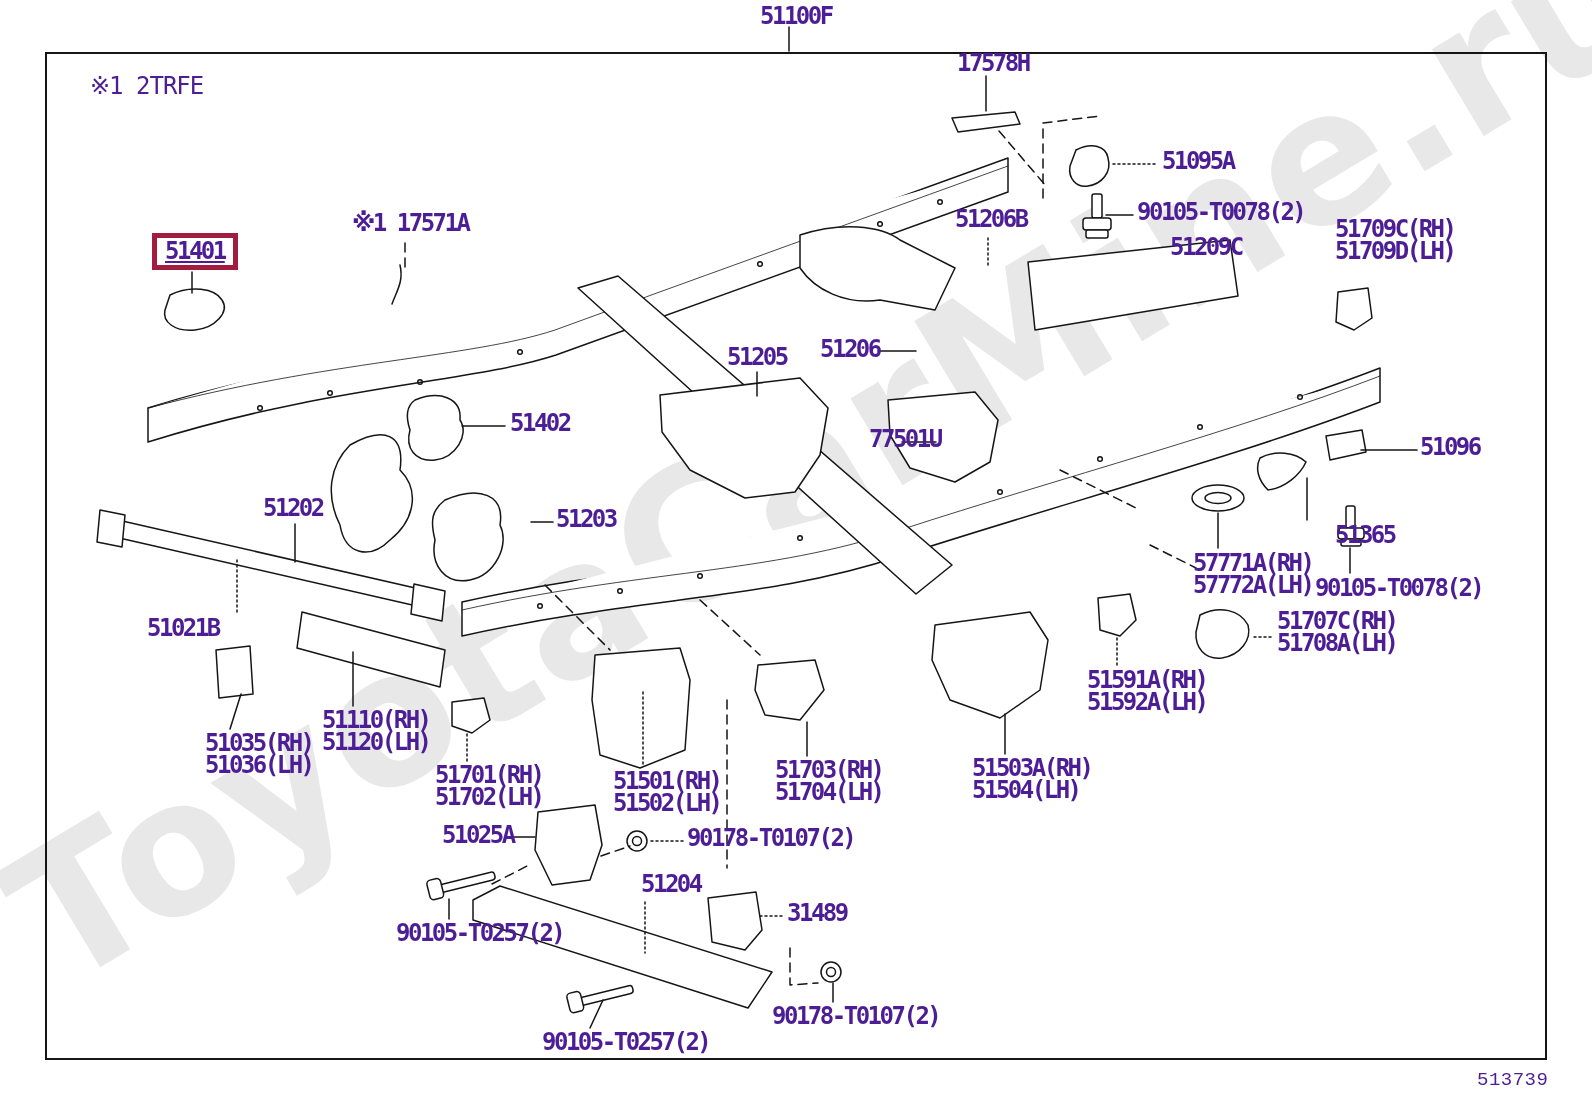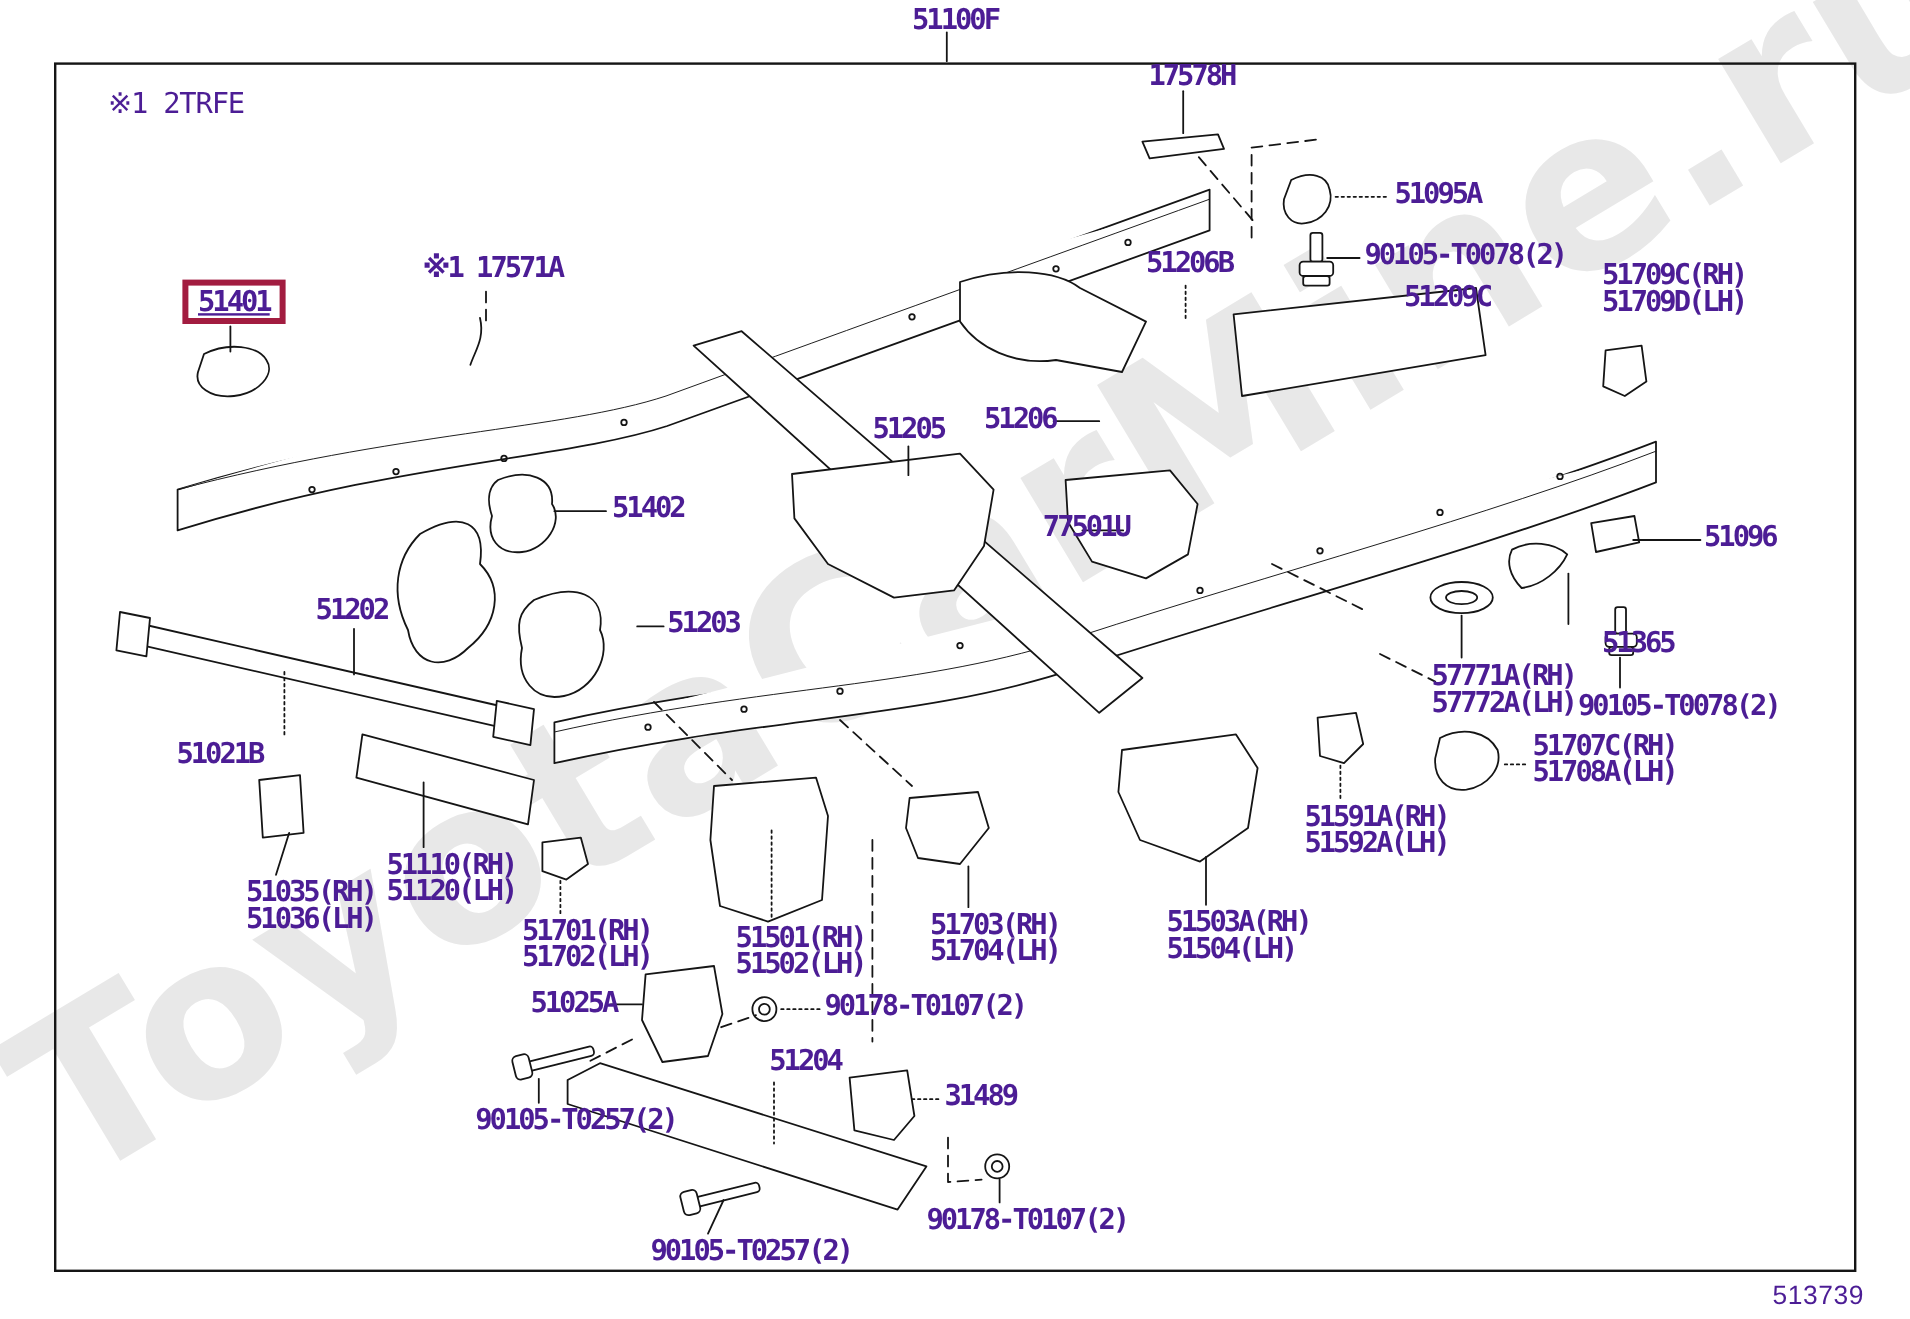--- a/index.html
+++ b/index.html
@@ -10,21 +10,21 @@
   .watermark{position:absolute;left:28px;top:828px;z-index:1;white-space:nowrap;
              font-family:"DejaVu Sans",sans-serif;font-weight:bold;font-size:185px;
              color:#e8e8e8;transform:rotate(-31deg);transform-origin:0 50%;
              letter-spacing:2px;user-select:none;}
   svg.art{position:absolute;left:0;top:0;z-index:2;}
   .labels-layer{position:absolute;left:0;top:0;width:100%;height:100%;z-index:3;}
   .lbl{position:absolute;color:#4c1d95;font-weight:bold;font-size:24px;line-height:22px;
        letter-spacing:-2.5px;white-space:nowrap;}
   .lbl .ln{white-space:nowrap;}
   .lbl.note{font-weight:normal;font-size:24px;letter-spacing:-1px;}
-  .lbl.doc{font-family:Liberation Sans, sans-serif;font-weight:normal;font-size:22px;letter-spacing:0.5px;}
+  .lbl.doc{font-family:Liberation Mono, monospace;font-weight:normal;font-size:19px;letter-spacing:0.5px;}
   .lbl.boxed{border:5px solid #a21c40;background:#fff;padding:2px 8px 3px;z-index:4;text-decoration:underline;}
 </style>
 </head>
 <body>
 
 <div class="stage">
 
   <div class="watermark">ToyotaCarMine.ru</div>
 
   <div class="border-frame"></div>

